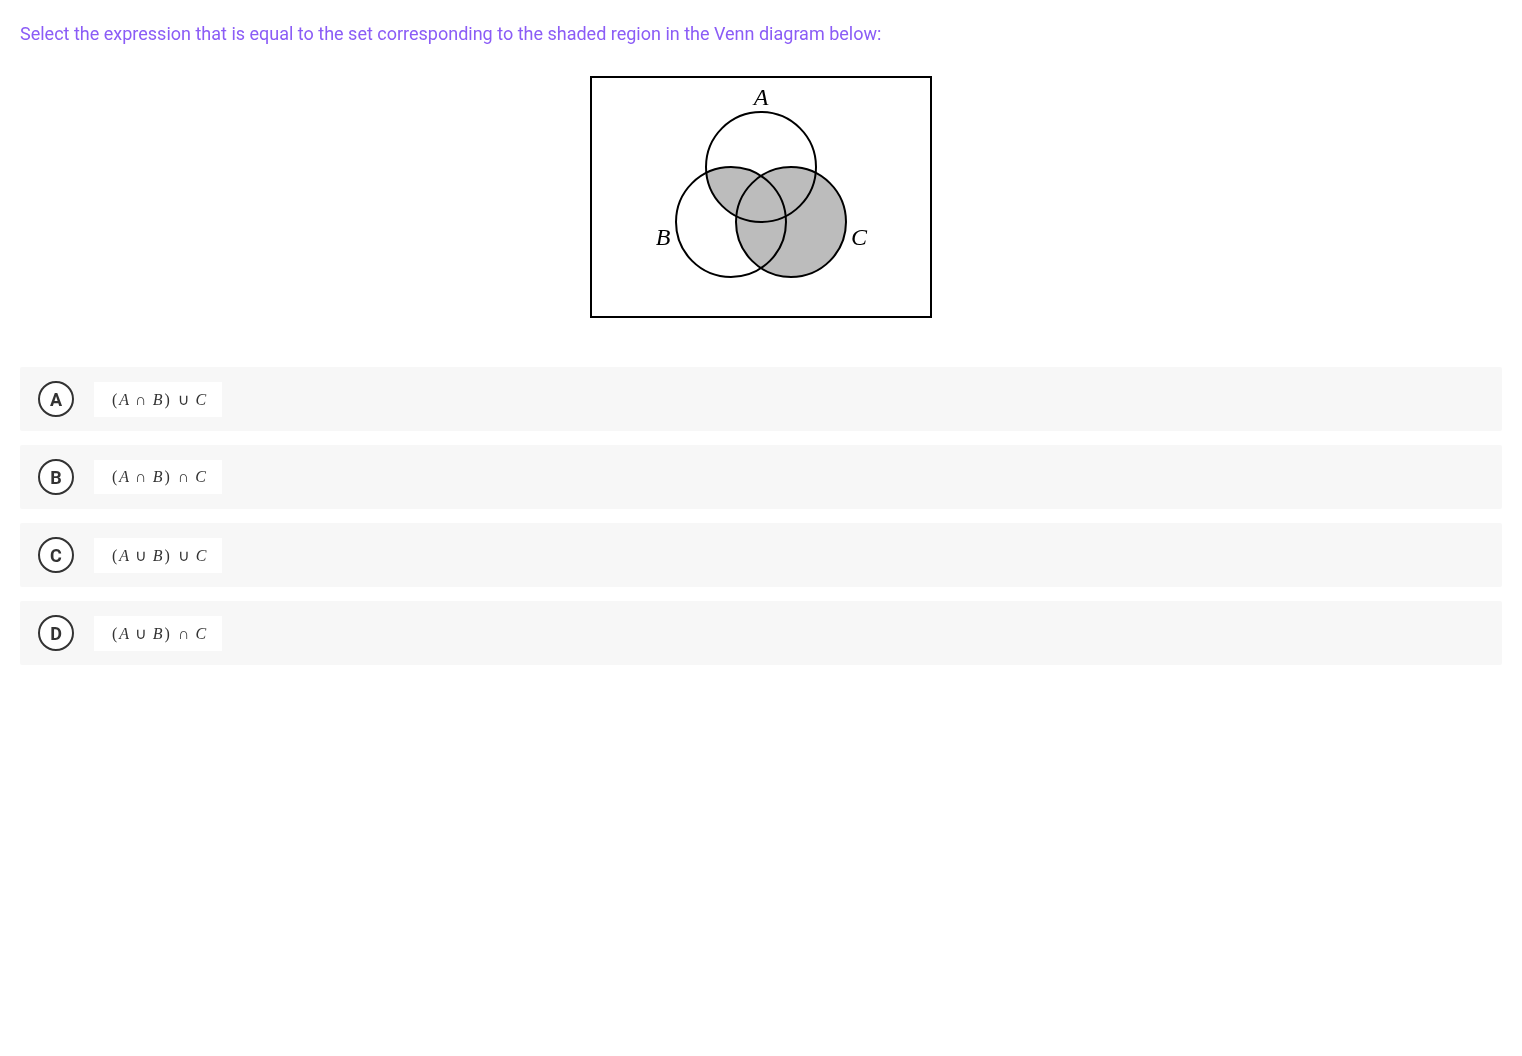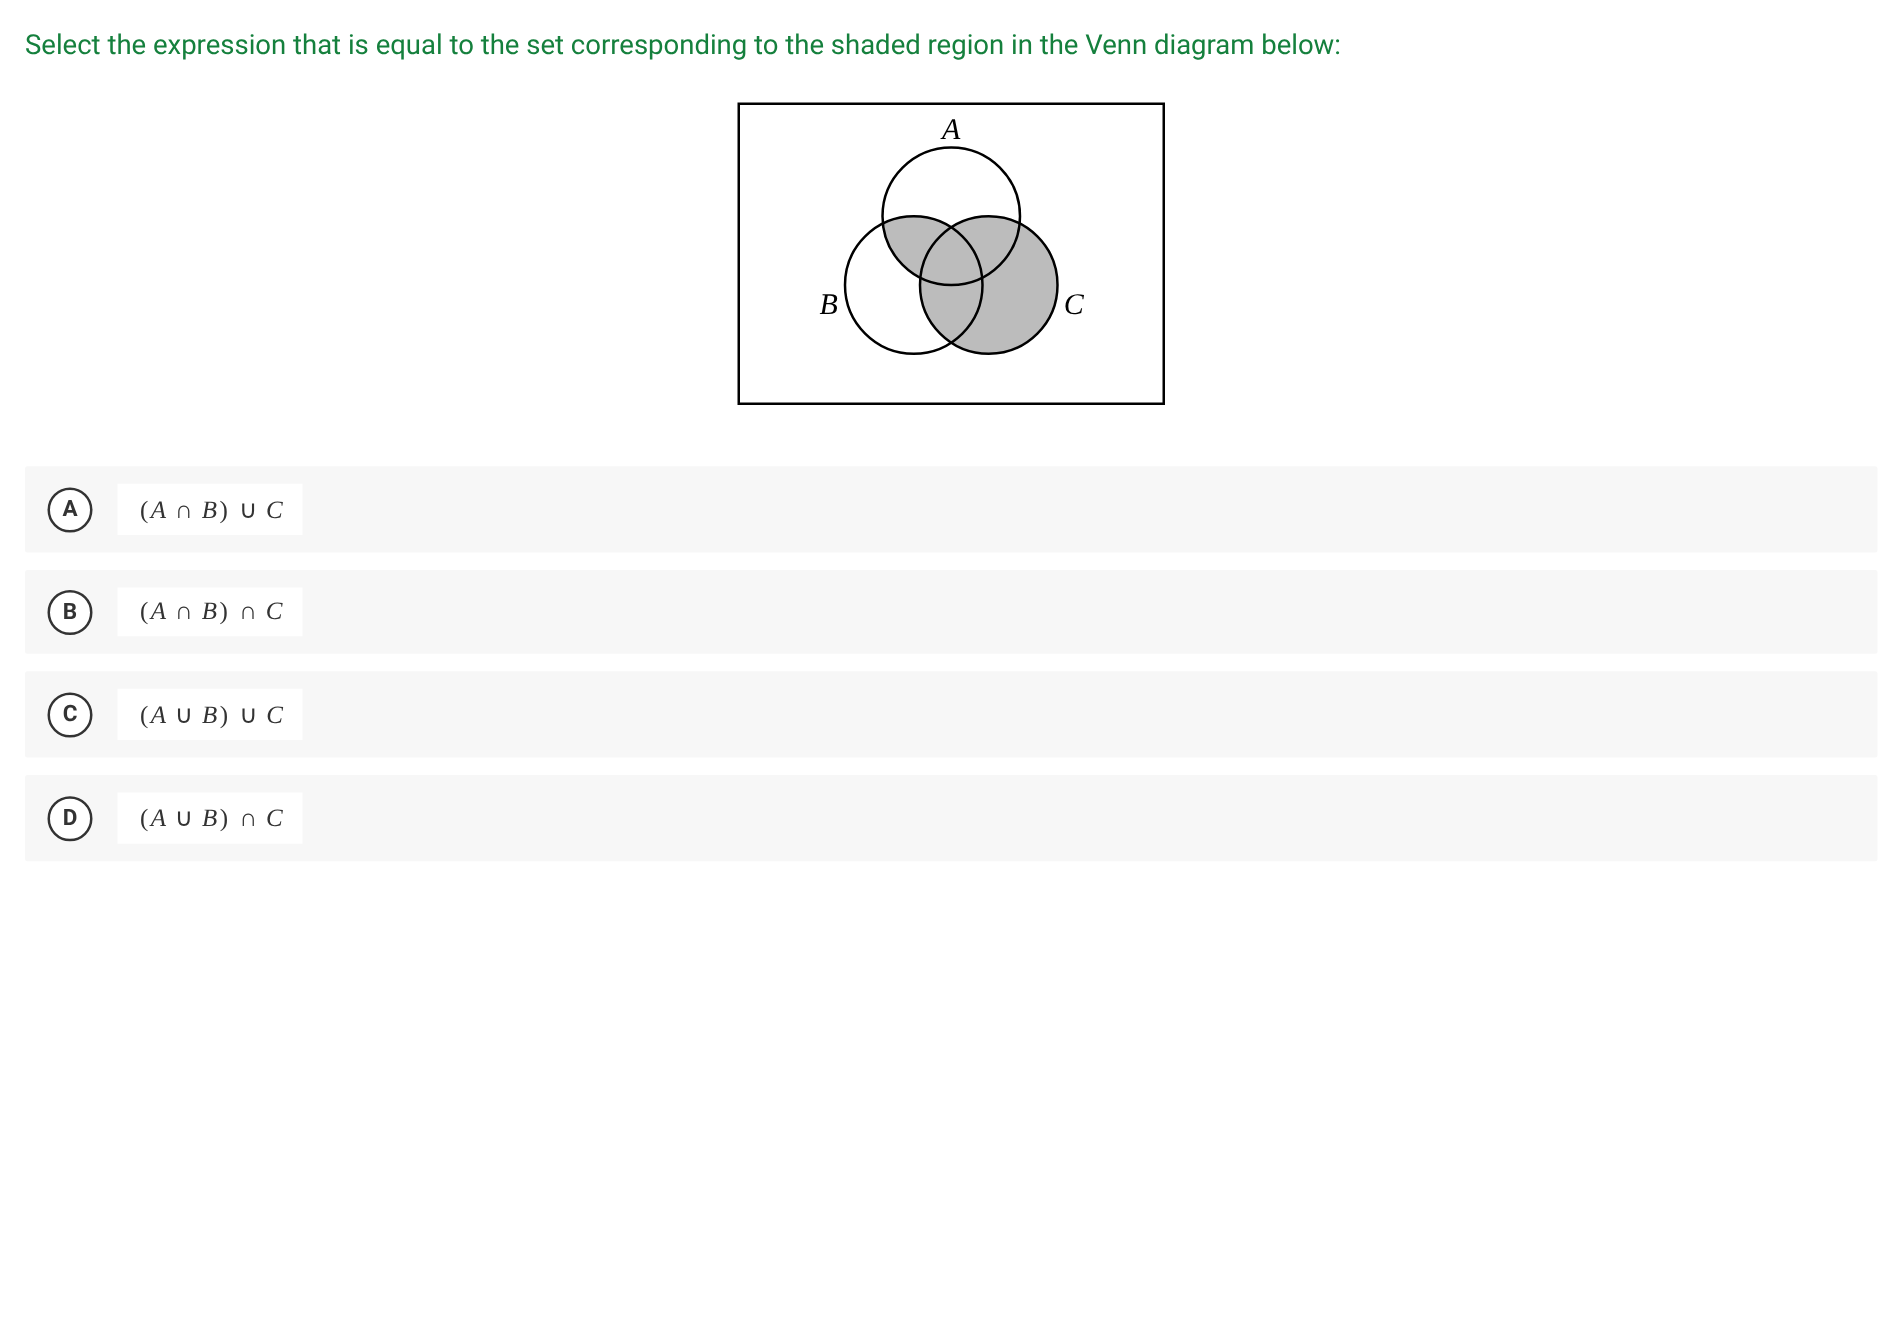--- a/index.html
+++ b/index.html
@@ -7,22 +7,22 @@
       padding: 0;
       box-sizing: border-box;
     }
     body {
       font-family: -apple-system, BlinkMacSystemFont, "Segoe UI", Roboto, Helvetica, Arial, sans-serif;
       background: #ffffff;
       padding: 20px;
       color: #333;
     }
     .question-text {
-      font-size: 22px;
-      color: #15803d;
+      font-size: 18px;
+      color: #8b5cf6;
       line-height: 1.5;
       margin-bottom: 20px;
       font-weight: 400;
     }
     .diagram-container {
       display: flex;
       justify-content: center;
       margin: 20px 0 40px 0;
     }
     .venn-svg {
@@ -52,21 +52,21 @@
       align-items: center;
       justify-content: center;
       font-weight: 700;
       font-size: 18px;
       flex-shrink: 0;
       background: #fff;
     }
     .option-text {
       background: #fff;
       padding: 8px 16px;
-      font-size: 20px;
+      font-size: 16px;
       font-family: "Times New Roman", serif;
       font-style: normal;
     }
     .option-text .setvar {
       font-style: italic;
     }
     .option-text .op {
       font-style: normal;
       padding: 0 2px;
     }

